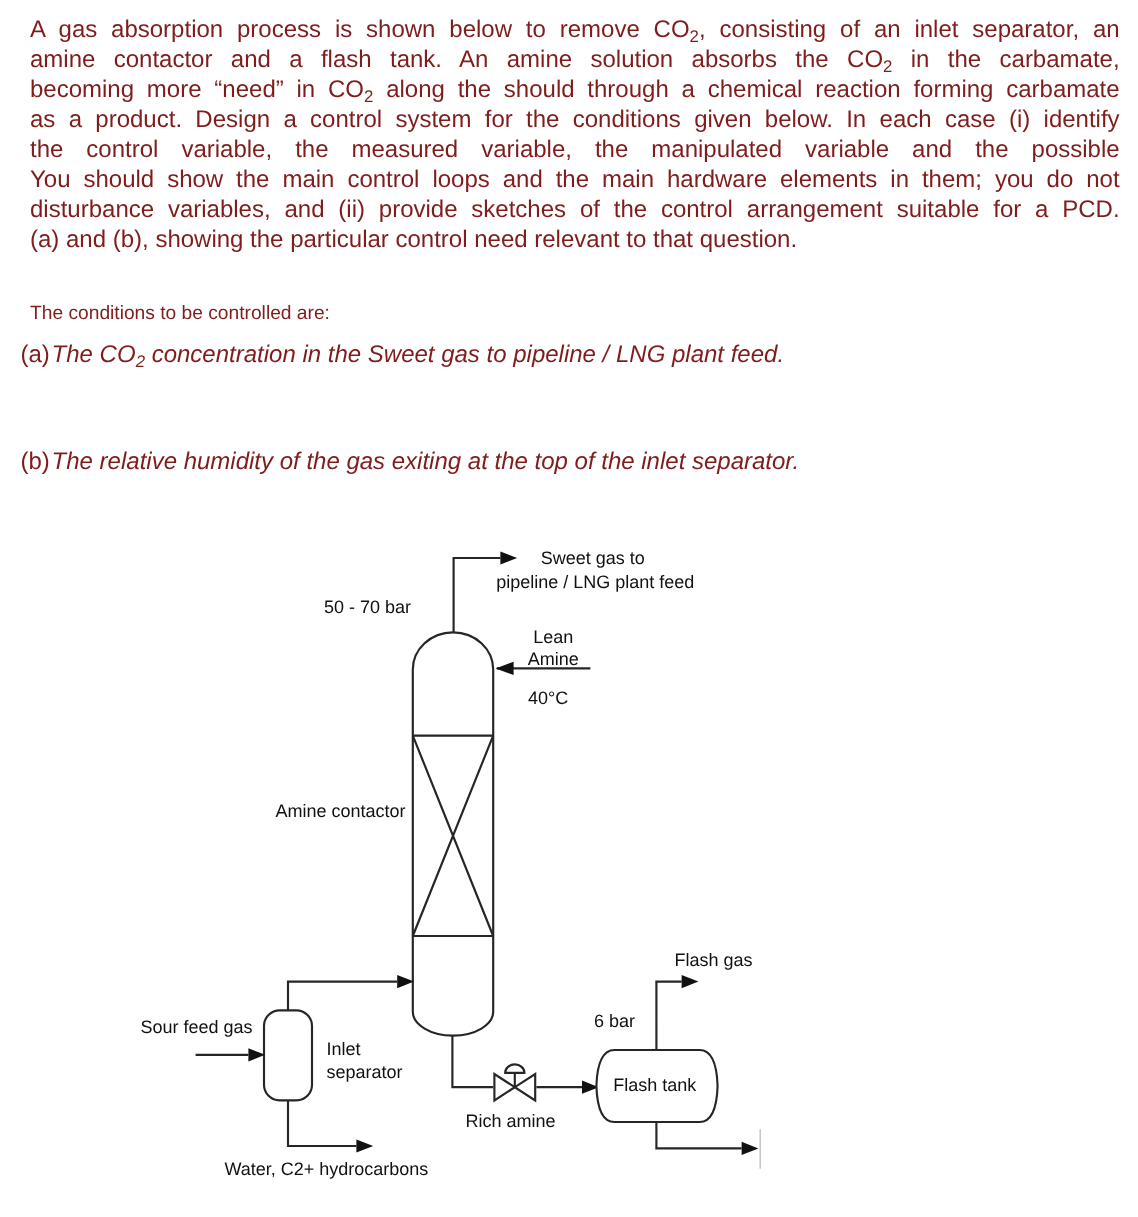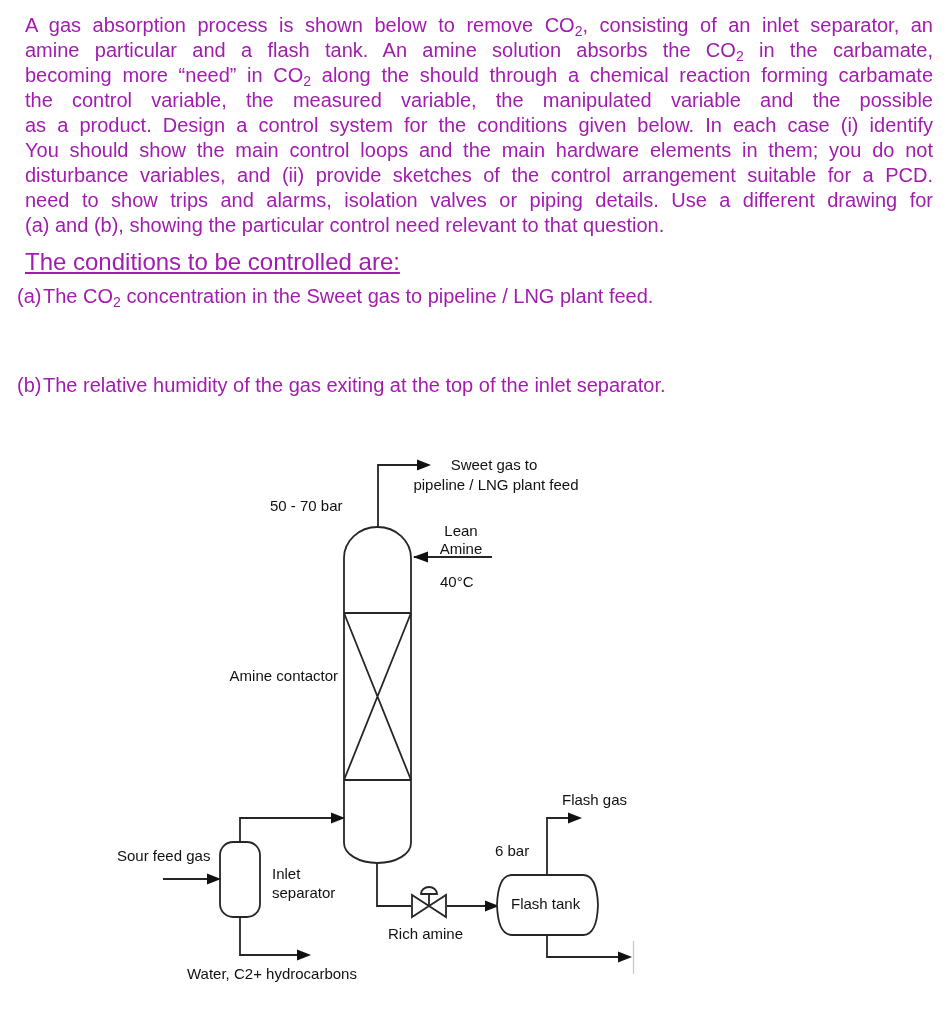--- a/index.html
+++ b/index.html
@@ -1,61 +1,60 @@
 <!DOCTYPE html>
 <html><head>
 <meta charset="utf-8">
 <style>
   html,body { margin:0; padding:0; background:#ffffff; }
   .page {
     position:relative;
     width:948px; height:988px;
     background:#ffffff;
     font-family:"Liberation Sans","DejaVu Sans",sans-serif;
-    color:#a21caf;
+    color:#7f1d1d;
     overflow:hidden;
   }
   .textblock { position:absolute; }
   #para { left:25px; top:13px; width:908px; }
   .pline {
     font-size:20px; line-height:25px;
     text-align:justify; text-align-last:justify;
     white-space:normal;
   }
   .pline.last { text-align-last:left; }
-  #conditions { left:25px; top:249px; font-size:24px; line-height:25px;text-decoration:underline; }
+  #conditions { left:25px; top:249px; font-size:16px; line-height:25px; }
   .qitem { display:flex; font-size:20px; line-height:25px; }
   #item-a { left:17px; top:284px; width:916px; }
   #item-b { left:17px; top:373px; width:916px; }
   .qlabel { flex:0 0 26px; }
-  .qtext  { flex:1; }
+  .qtext  { flex:1;font-style:italic; }
   sub.co2 { font-size:14px; vertical-align:-4px; line-height:0; }
   svg text {
     font-family:"Liberation Sans","DejaVu Sans",sans-serif;
     font-size:15px; fill:#111111;
   }
   svg .ln   { stroke:#262626; stroke-width:1.8; fill:none; }
   svg .shape{ stroke:#262626; stroke-width:1.8; fill:#ffffff; }
   svg .ah   { fill:#111111; stroke:none; }
   svg .faint{ stroke:#c8c8c8; stroke-width:1.3; fill:none; }
 </style>
 </head>
 <body>
 
 <div class="page">
 
   <div id="para" class="textblock">
     <div class="pline"><span>A gas absorption process is shown below to remove CO</span><sub class="co2">2</sub><span>, consisting of an inlet separator, an</span></div>
-    <div class="pline"><span>amine particular and a flash tank. An amine solution absorbs the CO</span><sub class="co2">2</sub><span> in the carbamate,</span></div>
+    <div class="pline"><span>amine contactor and a flash tank. An amine solution absorbs the CO</span><sub class="co2">2</sub><span> in the carbamate,</span></div>
     <div class="pline"><span>becoming more “need” in CO</span><sub class="co2">2</sub><span> along the should through a chemical reaction forming carbamate</span></div>
+    <div class="pline"><span>as a product. Design a control system for the conditions given below. In each case (i) identify</span></div>
     <div class="pline"><span>the control variable, the measured variable, the manipulated variable and the possible</span></div>
-    <div class="pline"><span>as a product. Design a control system for the conditions given below. In each case (i) identify</span></div>
     <div class="pline"><span>You should show the main control loops and the main hardware elements in them; you do not</span></div>
     <div class="pline"><span>disturbance variables, and (ii) provide sketches of the control arrangement suitable for a PCD.</span></div>
-    <div class="pline"><span>need to show trips and alarms, isolation valves or piping details. Use a different drawing for</span></div>
     <div class="pline last"><span>(a) and (b), showing the particular control need relevant to that question.</span></div>
   </div>
 
   <div id="conditions" class="textblock">The conditions to be controlled are:</div>
 
   <div id="item-a" class="textblock qitem">
     <span class="qlabel">(a)</span>
     <span class="qtext"><span>The CO</span><sub class="co2">2</sub><span> concentration in the Sweet gas to pipeline / LNG plant feed.</span></span>
   </div>
 

